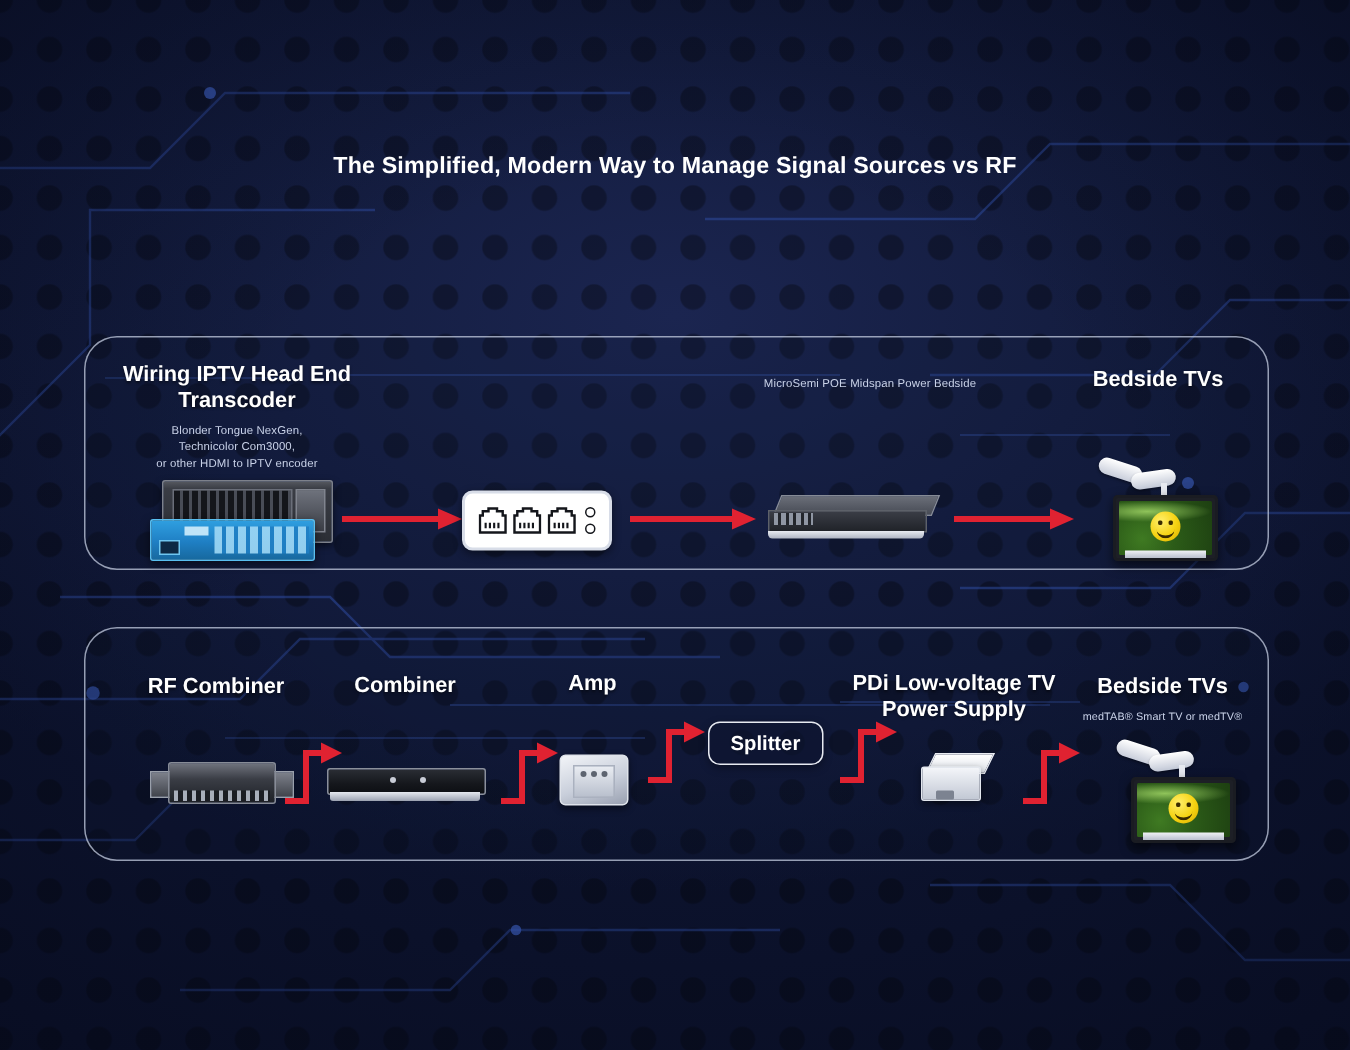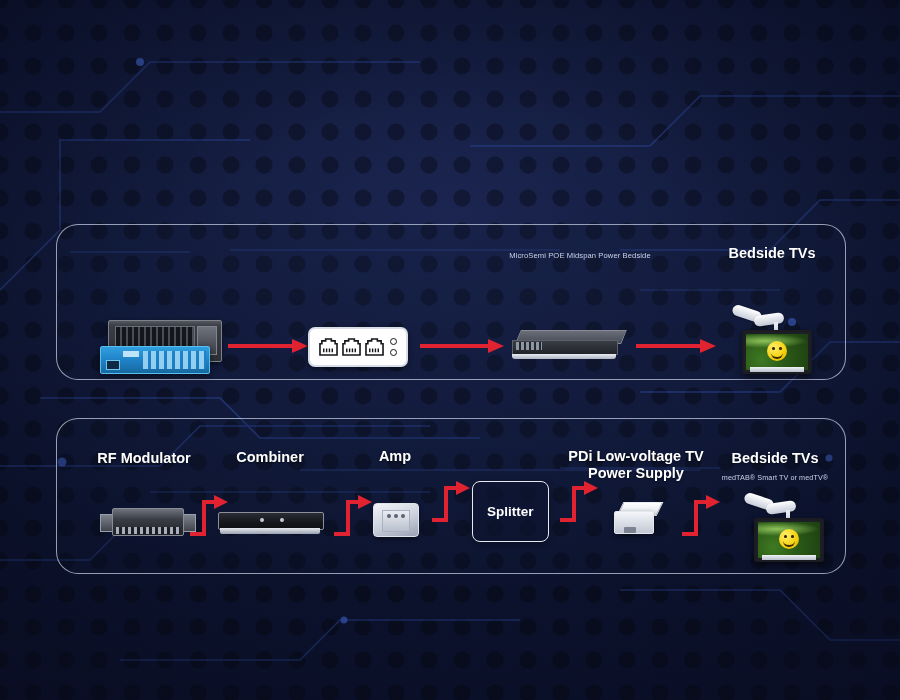--- a/index.html
+++ b/index.html
@@ -225,21 +225,21 @@
   }
   .amp .panel-in i{
     position:absolute;top:3px;width:4px;height:4px;border-radius:50%;background:#5d6470;
   }
 
   
   .splitter{
     position:absolute;
     border:1.6px solid #e7eaf1;border-radius:8px;
     color:#fff;font-size:13.5px;font-weight:bold;
-    padding:22px 14px;background:rgba(13,20,48,0.55);
+    padding:6px 14px;background:rgba(13,20,48,0.55);
     box-shadow:0 2px 6px rgba(0,0,0,.35);
   }
 
   
   .brick{position:absolute;left:0;top:0;width:46px;height:34px;}
   .brick .top{
     position:absolute;left:6px;top:0;width:38px;height:12px;
     background:linear-gradient(180deg,#ffffff,#dfe3ea);transform:skewX(-26deg);
     border:1px solid #e9ecf2;
   }
@@ -284,24 +284,31 @@
       <circle cx="62" cy="462" r="4.5"></circle>
       <circle cx="792" cy="322" r="4"></circle>
       <circle cx="344" cy="620" r="3.5"></circle>
       <circle cx="829" cy="458" r="3.5"></circle>
     </g>
   </svg>
 
   <div class="vign"></div>
 
   <div class="header">
+    <div class="subtitle">The Simplified, Modern Way to Manage Signal Sources vs RF</div>
   </div>
 
   <div class="panel" id="panel1"></div>
 
+  <div class="col" style="left:78px;top:242px;width:160px;">
+    <div class="coltitle">Wiring IPTV Head End Transcoder</div>
+    <div class="colsub" style="white-space:pre-line;">Blonder Tongue NexGen,
+Technicolor Com3000,
+or other HDMI to IPTV encoder</div>
+  </div>
   <div class="dev" style="left:100px;top:320px;width:126px;height:56px;">
     <div class="chassis">
       <div class="slots"></div>
       <div class="psu"></div>
     </div>
     <div class="bluecard">
       <div class="chip"></div>
       <div class="chip2"></div>
       <div class="ports"></div>
     </div>
@@ -374,21 +381,21 @@
             <span class="mouth"></span>
         </div>
         <div class="base"></div>
       </div>
     </div>
   </div>
 
   <div class="panel" id="panel2"></div>
 
   <div class="col" style="left:84px;top:450px;width:120px;">
-    <div class="coltitle">RF Modulator</div>
+    <div class="coltitle">RF Combiner</div>
   </div>
   <div class="dev" style="left:100px;top:506px;width:96px;height:32px;">
     <div class="rfmod">
       <div class="ear l"></div>
         <div class="ear r"></div>
       <div class="body"></div>
       <div class="grill"></div>
     </div>
   </div>
 

